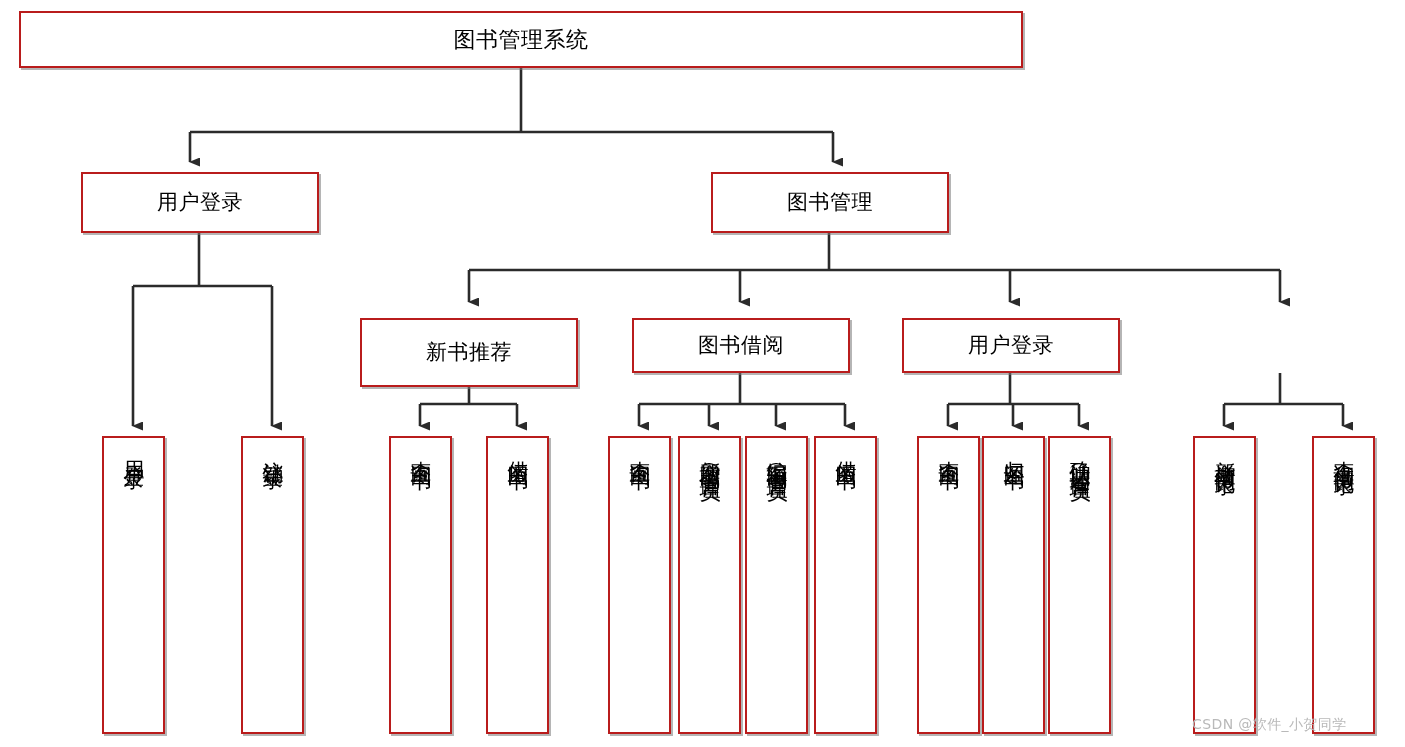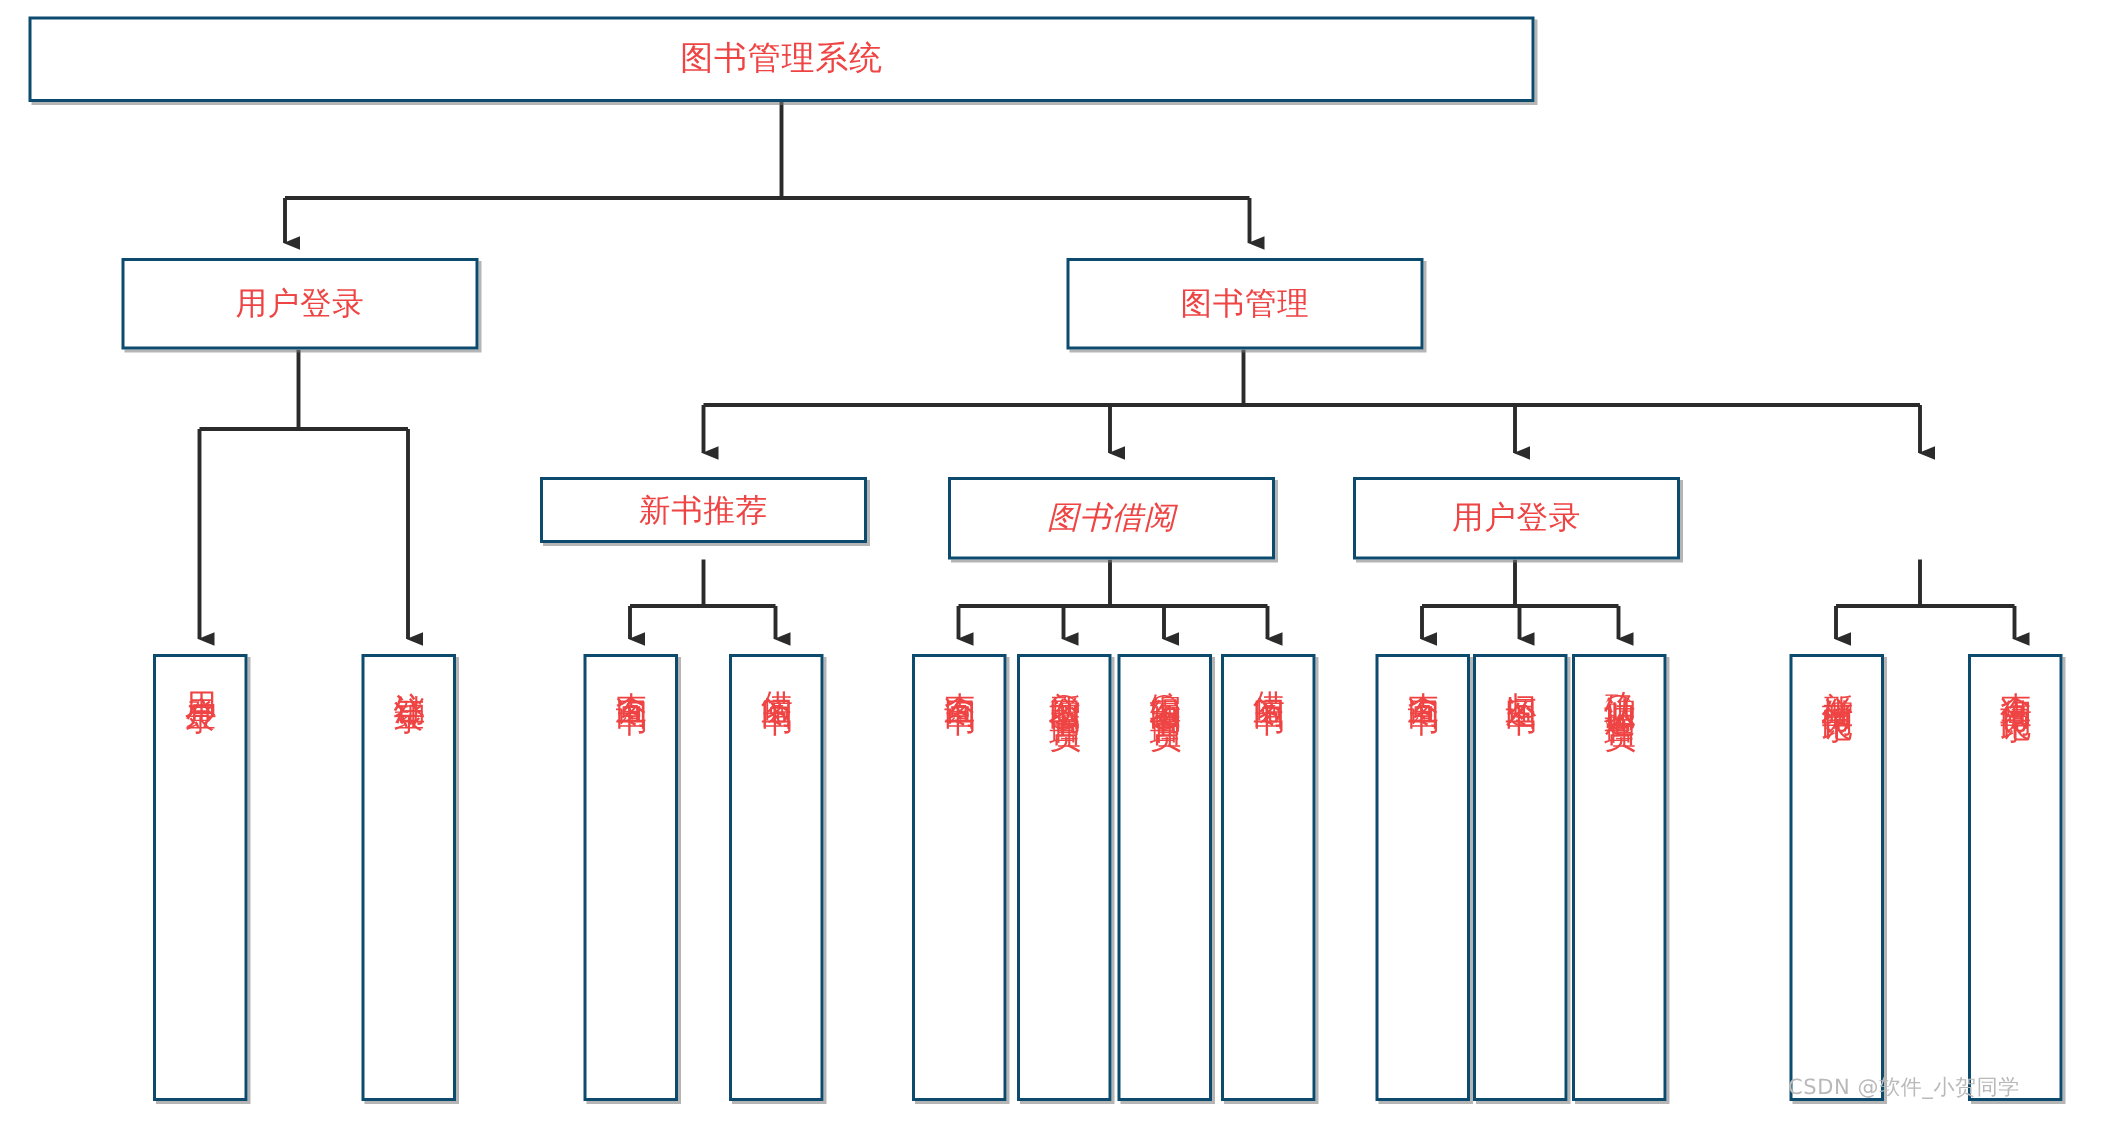--- a/index.html
+++ b/index.html
@@ -23,26 +23,26 @@
     left: 0;
     top: 0;
     width: 1405px;
     height: 747px;
     pointer-events: none;
   }
   .node {
     position: absolute;
     box-sizing: border-box;
     background: #ffffff;
-    border: 2px solid #0c4a6e;
+    border: 2px solid #b91c1c;
     box-shadow: 2px 2px 0 rgba(120,120,120,0.55);
     display: flex;
     align-items: center;
     justify-content: center;
-    color: #ef4444;
+    color: #000000;
   }
   .node-label {
     display: block;
     text-align: center;
     line-height: 1.18;
     white-space: nowrap;
     letter-spacing: 0.5px;
   }
   
   .node.horiz .node-label {
@@ -137,25 +137,25 @@
   </div>
 
   <div class="node horiz" style="left:81px; top:172px; width:238px; height:61px;">
     <span class="node-label">用户登录</span>
   </div>
 
   <div class="node horiz" style="left:711px; top:172px; width:238px; height:61px;">
     <span class="node-label">图书管理</span>
   </div>
 
-  <div class="node horiz" style="left:360px; top:318px; width:218px; height:44px;">
+  <div class="node horiz" style="left:360px; top:318px; width:218px; height:69px;">
     <span class="node-label">新书推荐</span>
   </div>
 
-  <div class="node horiz" style="left:632px; top:318px; width:218px; height:55px;font-style:italic;">
+  <div class="node horiz" style="left:632px; top:318px; width:218px; height:55px;">
     <span class="node-label">图书借阅</span>
   </div>
 
   <div class="node horiz" style="left:902px; top:318px; width:218px; height:55px;">
     <span class="node-label">用户登录</span>
   </div>
 
 
   <div class="node leaf" style="left:102px; top:436px; width:63px; height:298px;">
     <span class="node-label">用户登录</span>

